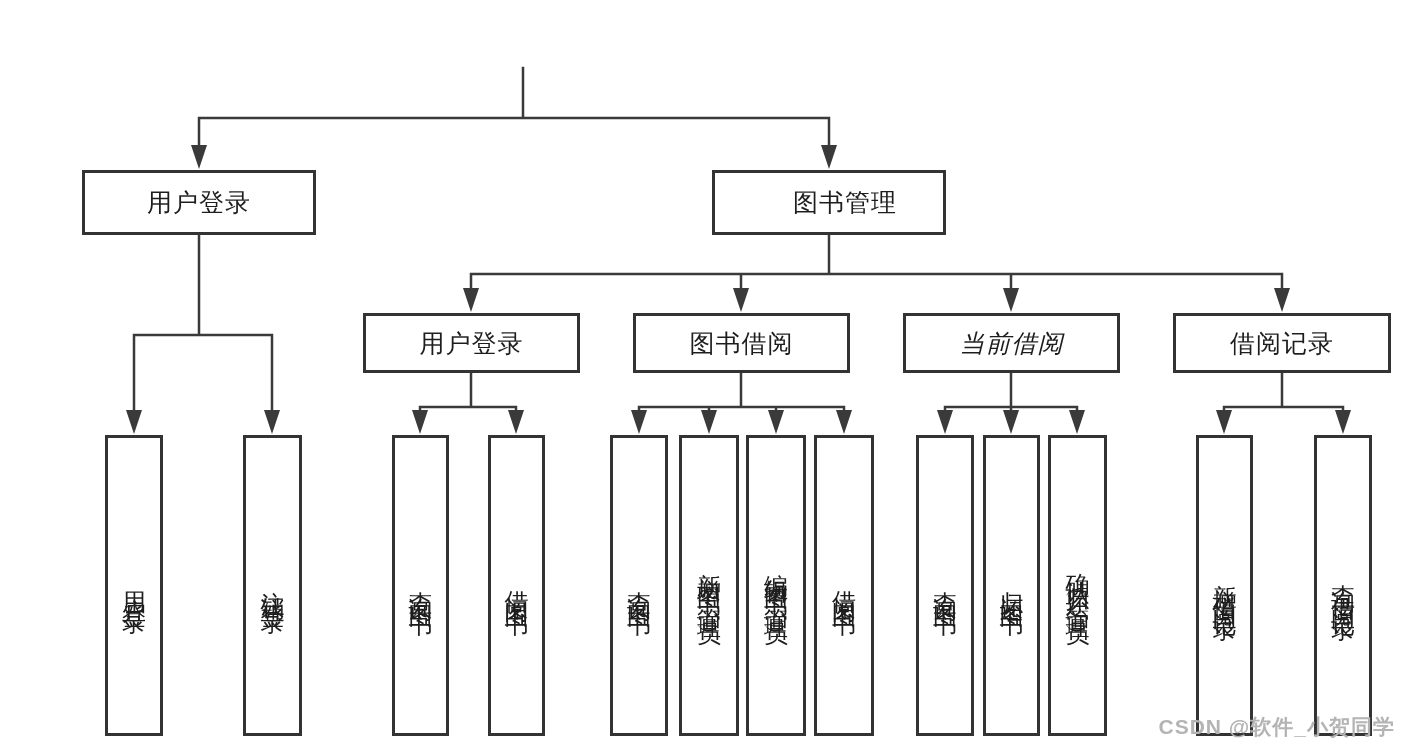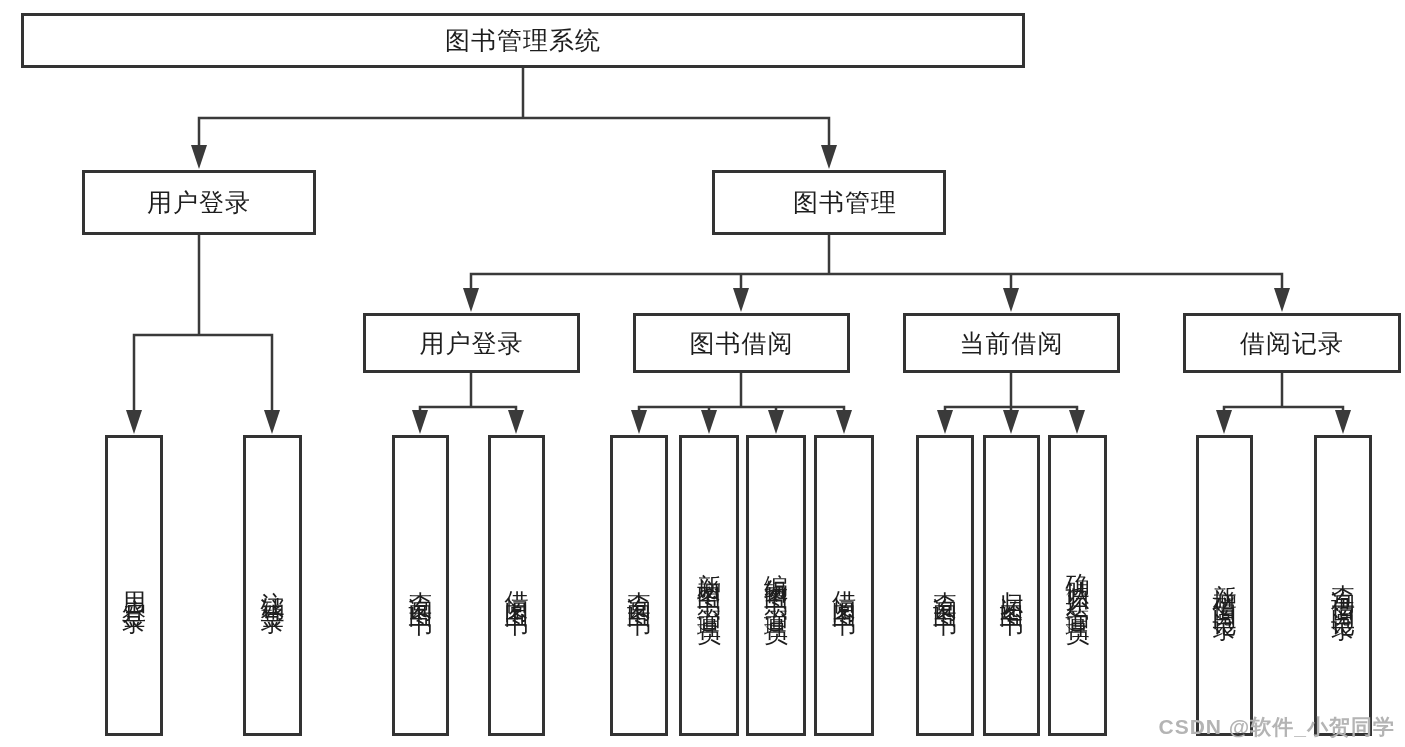--- a/index.html
+++ b/index.html
@@ -92,29 +92,28 @@
       <polygon points="768,410 784,410 776,434"></polygon>
       <polygon points="836,410 852,410 844,434"></polygon>
       <polygon points="937,410 953,410 945,434"></polygon>
       <polygon points="1003,410 1019,410 1011,434"></polygon>
       <polygon points="1069,410 1085,410 1077,434"></polygon>
       <polygon points="1216,410 1232,410 1224,434"></polygon>
       <polygon points="1335,410 1351,410 1343,434"></polygon>
     </g>
   </svg>
 
-  <div class="box lvl" style="left:21px;top:13px;width:1004px;height:55px;">图书管理系统</div>
 
   <div class="box lvl" style="left:82px;top:170px;width:234px;height:65px;">用户登录</div>
   <div class="box lvl" style="left:712px;top:170px;width:234px;height:65px;padding-left:32px;">图书管理</div>
 
   <div class="box lvl" style="left:363px;top:313px;width:217px;height:60px;">用户登录</div>
   <div class="box lvl" style="left:633px;top:313px;width:217px;height:60px;">图书借阅</div>
-  <div class="box lvl" style="left:903px;top:313px;width:217px;height:60px;">当前借阅</div>
-  <div class="box lvl" style="left:1173px;top:313px;width:218px;height:60px;margin-left:10px;">借阅记录</div>
+  <div class="box lvl" style="left:903px;top:313px;width:217px;height:60px;font-style:italic;">当前借阅</div>
+  <div class="box lvl" style="left:1173px;top:313px;width:218px;height:60px;">借阅记录</div>
 
   <div class="box leaf" style="left:105px;top:435px;width:58px;height:301px;">用户登录</div>
   <div class="box leaf" style="left:243px;top:435px;width:59px;height:301px;">注销登录</div>
 
   <div class="box leaf" style="left:392px;top:435px;width:57px;height:301px;">查询图书</div>
   <div class="box leaf" style="left:488px;top:435px;width:57px;height:301px;">借阅图书</div>
 
   <div class="box leaf" style="left:610px;top:435px;width:58px;height:301px;">查询图书</div>
   <div class="box leaf" style="left:679px;top:435px;width:60px;height:301px;">新增图书（管理员）</div>
   <div class="box leaf" style="left:746px;top:435px;width:60px;height:301px;">编辑图书（管理员）</div>

